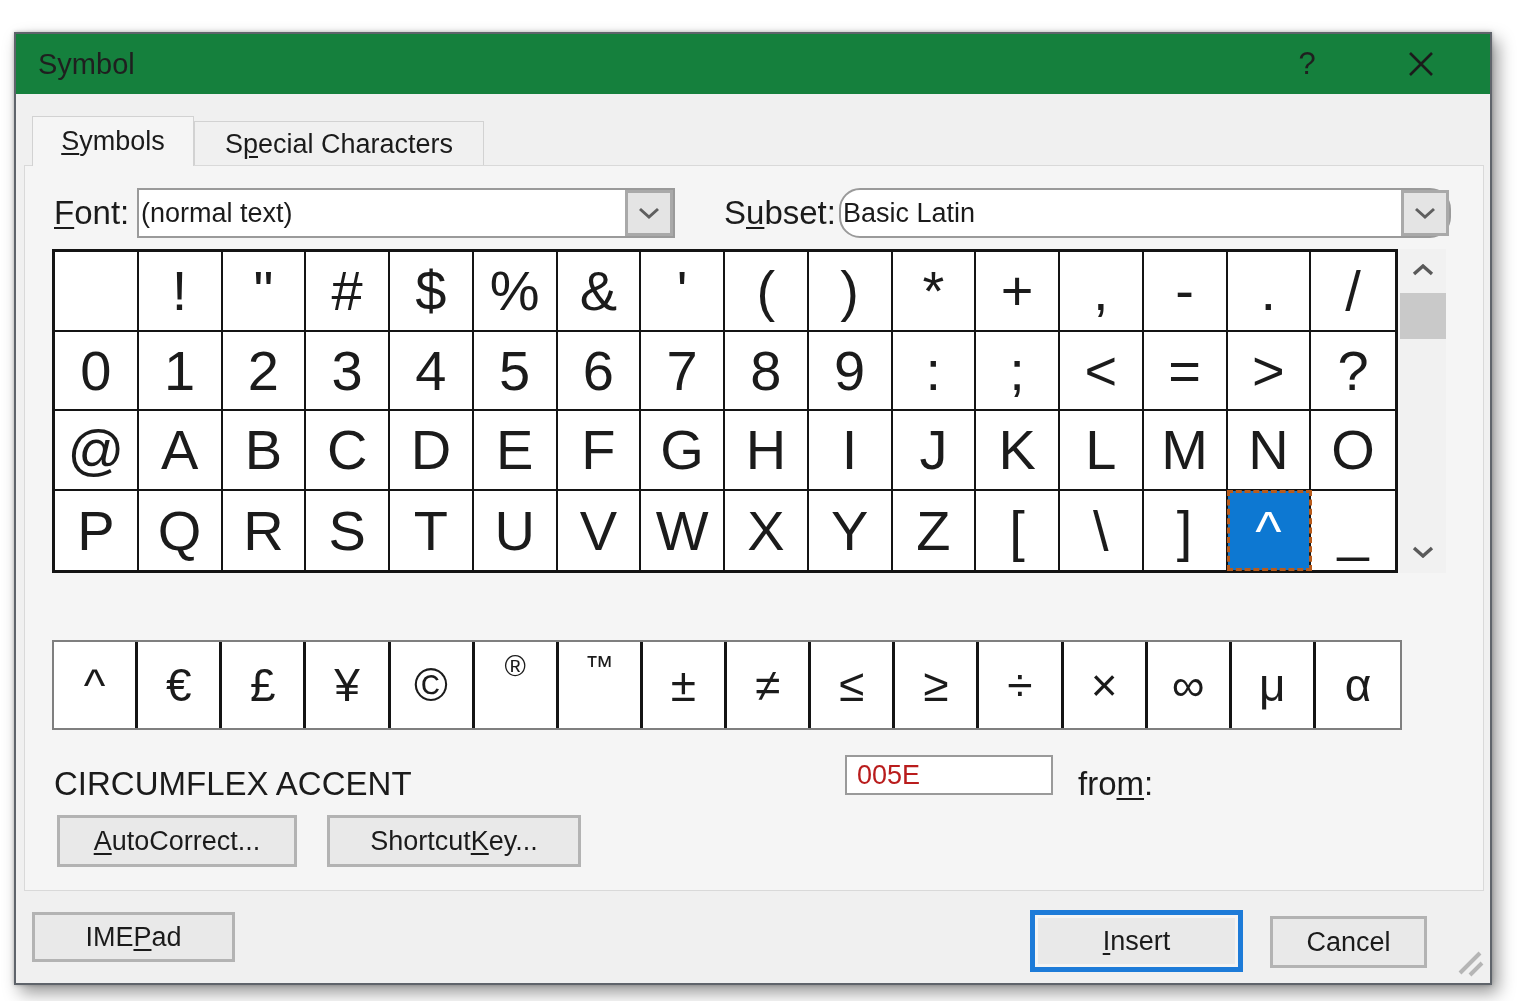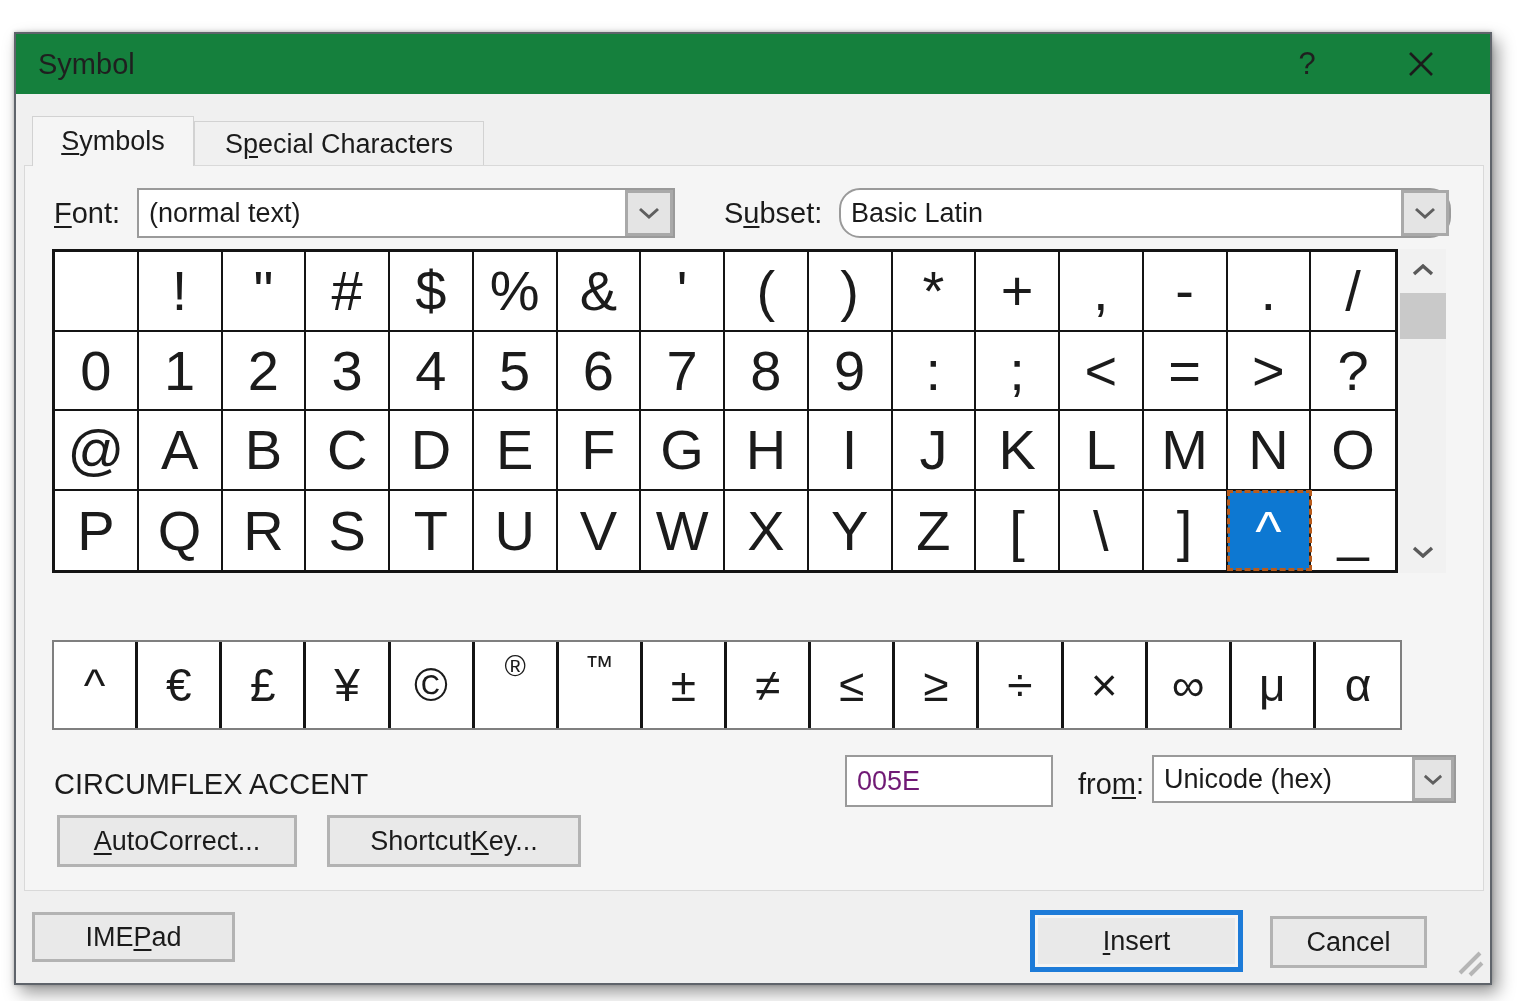--- a/index.html
+++ b/index.html
@@ -17,26 +17,26 @@
   .cap-btn { position:absolute; top:0; height:60px; width:46px; display:flex; align-items:center; justify-content:center; cursor:default; }
   .help-btn { left:1268px; font-size:31px; color:#1f1f1f; }
   .close-btn { left:1382px; }
 
   
   .tab { position:absolute; display:flex; align-items:center; justify-content:center; font-size:27px; }
   .tab-active { left:16px; top:82px; width:162px; height:50px; background:#f5f5f5; border:1px solid #d2d2d2; border-bottom:none; z-index:3; }
   .tab-inactive { left:178px; top:87px; width:290px; height:45px; background:#f0f0f0; border:1px solid #d2d2d2; border-bottom:none; z-index:1; }
   .tabpage { position:absolute; left:8px; top:131px; width:1460px; height:726px; background:#f5f5f5; border:1px solid #d9d9d9; z-index:2; }
 
-  .label { position:absolute; font-size:29px; white-space:nowrap; }
+  .label { position:absolute; font-size:33px; white-space:nowrap; }
   u { text-underline-offset:3px; text-decoration-thickness:2px; }
 
   
   .combo { position:absolute; background:#ffffff; border:2px solid #9a9a9a; display:flex; align-items:center; }
-  .combo .val { flex:1; font-size:27px; padding-left:10px; white-space:nowrap; overflow:hidden; }
+  .combo .val { flex:1; font-size:27px; padding-left:2px; white-space:nowrap; overflow:hidden; }
   .combo .dd { width:48px; align-self:stretch; background:#e4e4e4; border:3px solid #a9a9a9; display:flex; align-items:center; justify-content:center; }
   .combo .dd.slim { width:42px; }
 
   
   .sgrid { position:absolute; left:36px; top:215px; width:1346px; height:324px; background:#ffffff; border:3px solid #141414; display:grid; grid-template-columns:repeat(16,1fr); grid-template-rows:repeat(4,1fr); }
   .cell { border-right:2px solid #141414; border-bottom:2px solid #141414; display:flex; align-items:center; justify-content:center; font-size:56px; background:#ffffff; position:relative; }
   .cell:nth-child(16n) { border-right:none; }
   .cell:nth-last-child(-n+16) { border-bottom:none; }
   .cell.selected { background:#0d78d2; color:#ffffff; outline:3px dashed #b95c1c; outline-offset:-2px; z-index:2; }
 
@@ -45,21 +45,21 @@
   .sbar .btn { position:absolute; left:0; width:46px; height:42px; display:flex; align-items:center; justify-content:center; }
   .sbar .btn.up { top:0; } .sbar .btn.down { bottom:0; }
   .sbar .thumb { position:absolute; left:0; top:44px; width:46px; height:46px; background:#c9c9c9; }
 
   
   .recent { position:absolute; left:36px; top:606px; width:1350px; height:90px; background:#ffffff; border:2px solid #7f7f7f; display:grid; grid-template-columns:repeat(16,1fr); }
   .rcell { border-right:3px solid #141414; display:flex; align-items:center; justify-content:center; font-size:46px; }
   .rcell:last-child { border-right:none; }
   .rcell.sup { font-size:29px; align-items:flex-start; padding-top:8px; }
 
-  input.code { position:absolute; left:829px; top:721px; width:208px; height:52px; border:2px solid #9a9a9a; background:#ffffff; font-family:"Liberation Sans",sans-serif; font-size:27px; padding-left:10px; color:#701a75; }
+  input.code { position:absolute; left:829px; top:721px; width:208px; height:40px; border:2px solid #9a9a9a; background:#ffffff; font-family:"Liberation Sans",sans-serif; font-size:27px; padding-left:10px; color:#b91c1c; }
 
   .pbtn { position:absolute; background:#e9e9e9; border:3px solid #b3b3b3; display:flex; align-items:center; justify-content:center; font-size:27px; cursor:default; }
   .insert-btn { border:5px solid #1d7bd8; background:#e9e9e9; box-shadow: inset 0 0 0 3px #f4f4f4; }
 
   .grip { position:absolute; right:6px; bottom:6px; }
   svg.icon { display:block; }
 </style>
 </head>
 <body>
 
@@ -206,30 +206,20 @@
         <div class="rcell">÷</div>
         <div class="rcell">×</div>
         <div class="rcell">∞</div>
         <div class="rcell">μ</div>
         <div class="rcell">α</div>
       </div>
 
     <div class="label" style="left:38px; top:730px; line-height:40px; z-index:4;">CIRCUMFLEX ACCENT</div>
     <input class="code" style="z-index: 4;" value="005E">
     <div class="label" style="left:1062px; top:730px; line-height:40px; z-index:4;">fro<u>m</u>:</div>
-    <div class="combo" style="left:1136px; top:721px; width:304px; height:48px; z-index:4;">
-      <span class="val">Unicode (hex)</span>
-      <span class="dd slim">
-        <span>
-          <svg class="icon" width="20" height="11" viewBox="0 0 22 12">
-              <path d="M2 2 L11 10 L20 2" stroke="#5f5f5f" stroke-width="3" fill="none"></path>
-            </svg>
-        </span>
-      </span>
-    </div>
 
     <div class="pbtn" style="left:41px; top:781px; width:240px; height:52px; z-index:4;"><u>A</u>utoCorrect...</div>
     <div class="pbtn" style="left:311px; top:781px; width:254px; height:52px; z-index:4;">Shortcut <u>K</u>ey...</div>
 
     <div class="pbtn" style="left:16px; top:878px; width:203px; height:50px;">IME <u>P</u>ad</div>
     <div class="pbtn insert-btn" style="left:1014px; top:876px; width:213px; height:62px;"><u>I</u>nsert</div>
     <div class="pbtn" style="left:1254px; top:882px; width:157px; height:52px;">Cancel</div>
 
     <div class="grip">
       <svg class="icon" width="34" height="34" viewBox="0 0 34 34">

